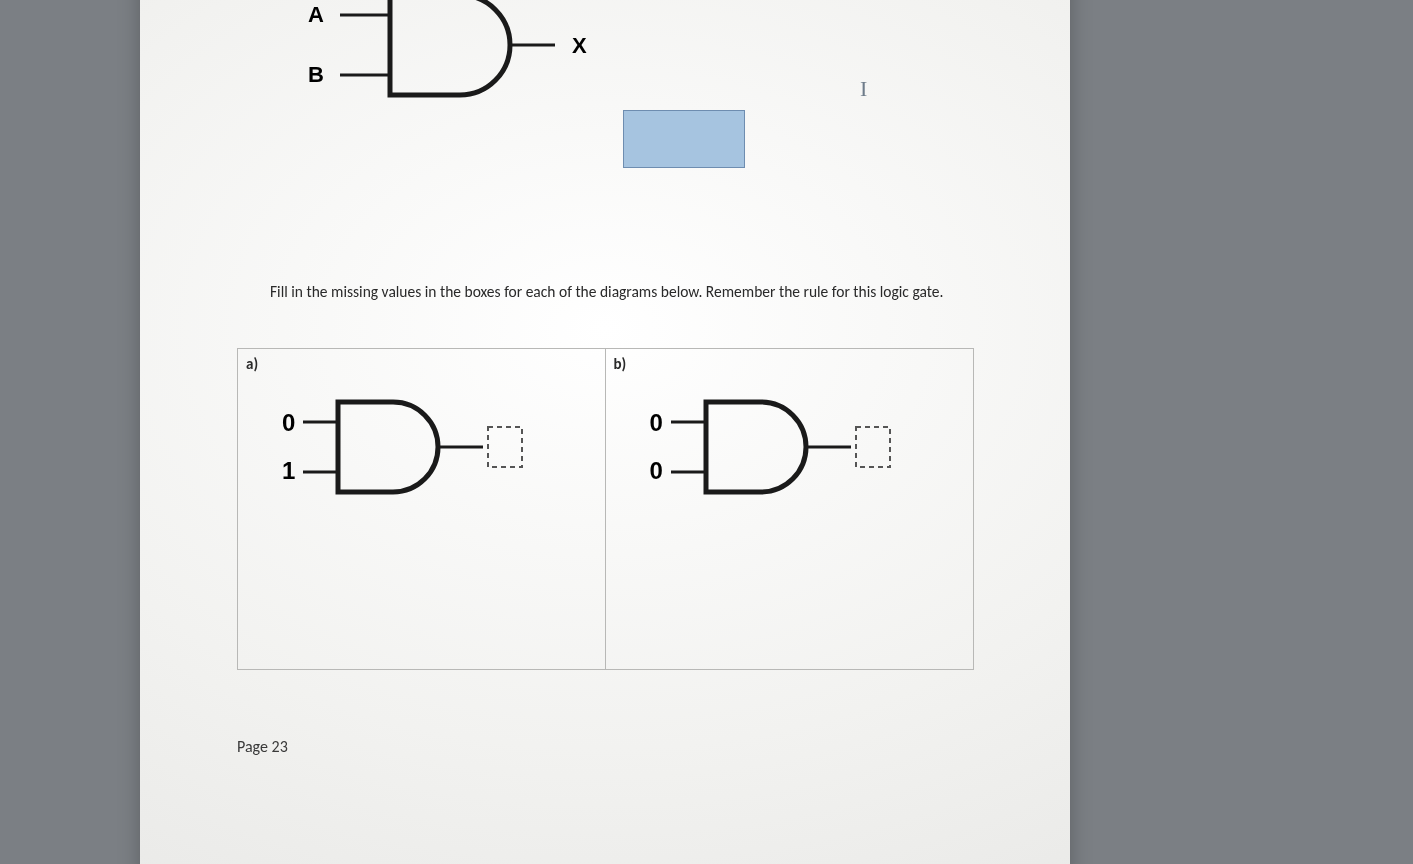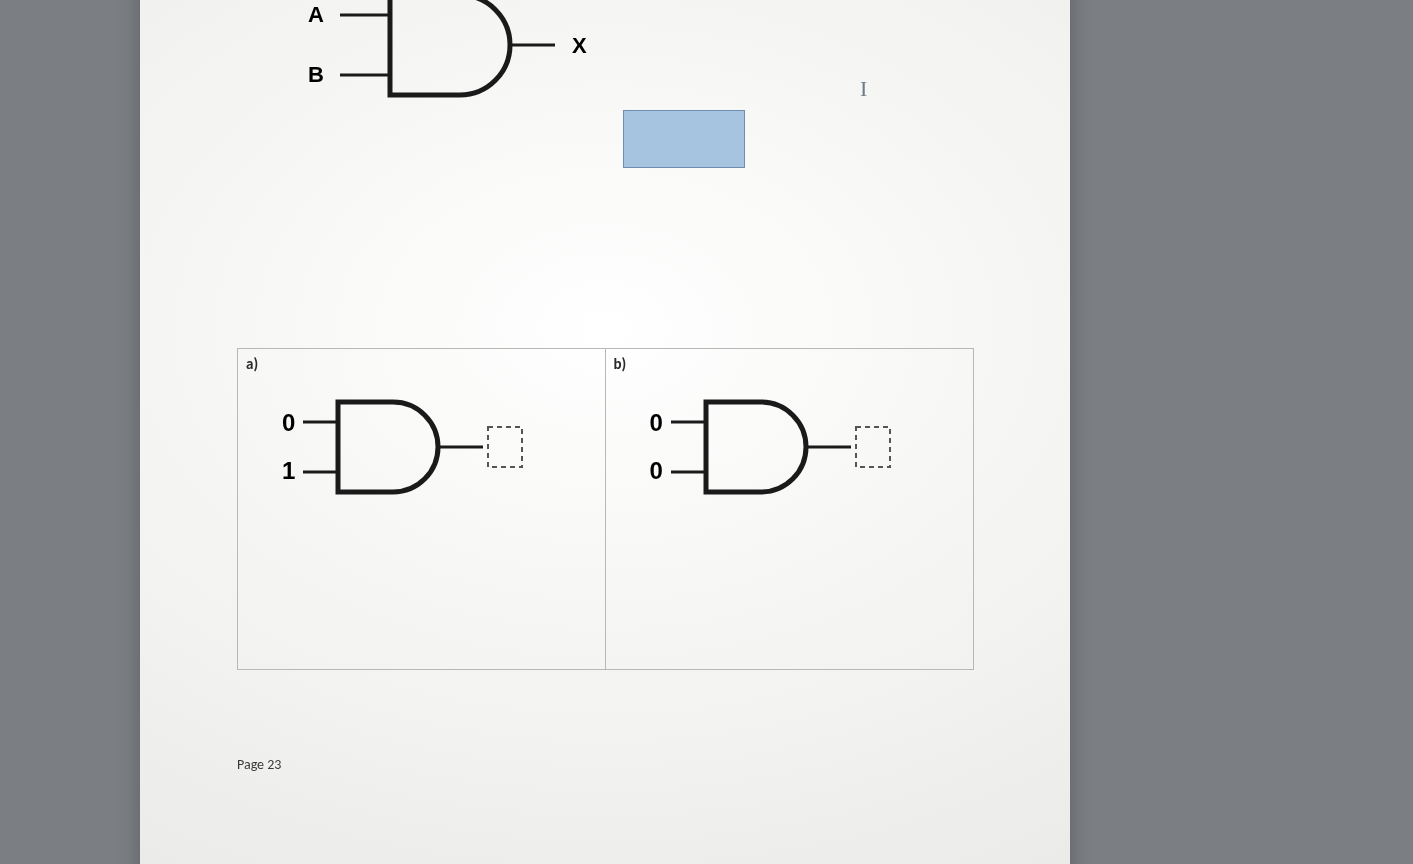--- a/index.html
+++ b/index.html
@@ -68,22 +68,22 @@
     position: absolute;
     left: 8px;
     top: 6px;
     font-weight: bold;
     font-size: 15px;
     color: #2a2a2a;
   }
   .page-num {
     position: absolute;
     left: 97px;
-    top: 796px;
-    font-size: 14px;
+    top: 777px;
+    font-size: 16px;
     color: #3a3a3a;
   }
   .cursor-i {
     position: absolute;
     left: 720px;
     top: 116px;
     color: #6e7c8a;
     font-family: serif;
     font-size: 22px;
     user-select: none;
@@ -117,20 +117,21 @@
       </svg>
       <span class="label" style="left:168px; top:42px; font-size:22px;">A</span>
       <span class="label" style="left:168px; top:102px; font-size:22px;">B</span>
       <span class="label" style="left:432px; top:73px; font-size:22px;">X</span>
     </div>
 
     <div class="blue-box"></div>
 
     <span class="cursor-i">I</span>
 
+    <div class="instruction">Fill in the missing values in the boxes for each of the diagrams below. Remember the rule for this logic gate.</div>
 
     <div class="table-wrap">
 
       <div class="cell cell-a">
         <span class="cell-label">a)</span>
         <svg style="position:absolute; left:40px; top:38px;" width="290" height="120" viewBox="0 0 290 120">
           <line x1="25" y1="35" x2="60" y2="35" stroke="#1a1a1a" stroke-width="3"></line>
           <line x1="25" y1="85" x2="60" y2="85" stroke="#1a1a1a" stroke-width="3"></line>
           <path d="M60 15 L115 15 A45 45 0 0 1 115 105 L60 105 Z" fill="none" stroke="#1a1a1a" stroke-width="5"></path>
           <line x1="160" y1="60" x2="205" y2="60" stroke="#1a1a1a" stroke-width="3"></line>

